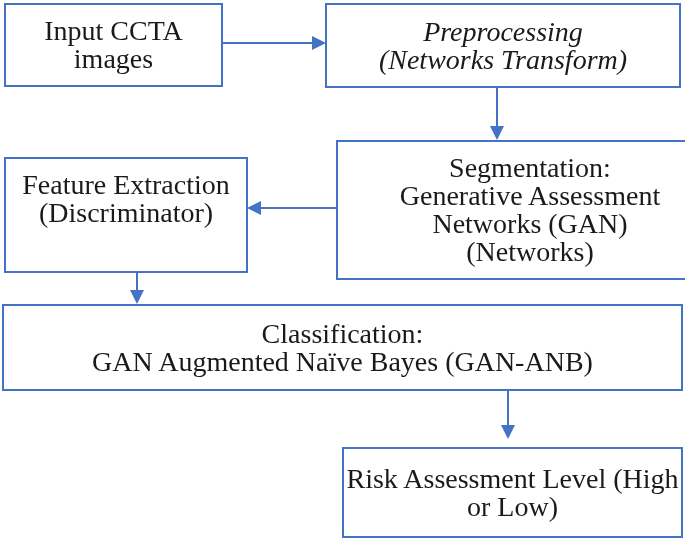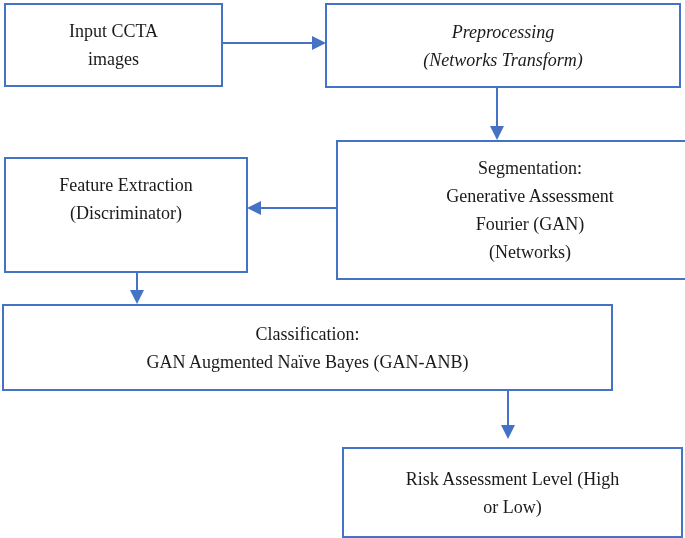--- a/index.html
+++ b/index.html
@@ -19,31 +19,31 @@
   .node {
     position: absolute;
     box-sizing: border-box;
     border: 2px solid #4472C4;
     background: #ffffff;
     display: flex;
     flex-direction: column;
     align-items: center;
     justify-content: center;
     text-align: center;
-    font-size: 18px;
+    font-size: 28px;
     line-height: 28px;
   }
   .node .line { white-space: nowrap; }
 
   #n-input          { left: 4px;   top: 3px;   width: 219px; height: 84px; }
   #n-preprocessing  { left: 325px; top: 3px;   width: 356px; height: 85px; font-style: italic; }
   #n-segmentation   { left: 336px; top: 140px; width: 388px; height: 140px; }
   #n-feature        { left: 4px;   top: 157px; width: 244px; height: 116px;
                       justify-content: flex-start; padding-top: 12px; }
-  #n-classification { left: 2px;   top: 304px; width: 611px; height: 87px; }
+  #n-classification { left: 2px;   top: 304px; width: 681px; height: 87px; }
   #n-risk           { left: 342px; top: 447px; width: 341px; height: 91px; }
 
   .arrow-line {
     position: absolute;
     background: #4472C4;
   }
   .arrow-head {
     position: absolute;
     width: 0;
     height: 0;
@@ -91,21 +91,21 @@
   </div>
 
   <div class="node" id="n-preprocessing">
     <div class="line">Preprocessing</div>
     <div class="line">(Networks Transform)</div>
   </div>
 
   <div class="node" id="n-segmentation">
     <div class="line">Segmentation:</div>
     <div class="line">Generative Assessment</div>
-    <div class="line">Fourier (GAN)</div>
+    <div class="line">Networks (GAN)</div>
     <div class="line">(Networks)</div>
   </div>
 
   <div class="node" id="n-feature">
     <div class="line">Feature Extraction</div>
     <div class="line">(Discriminator)</div>
   </div>
 
   <div class="node" id="n-classification">
     <div class="line">Classification:</div>

